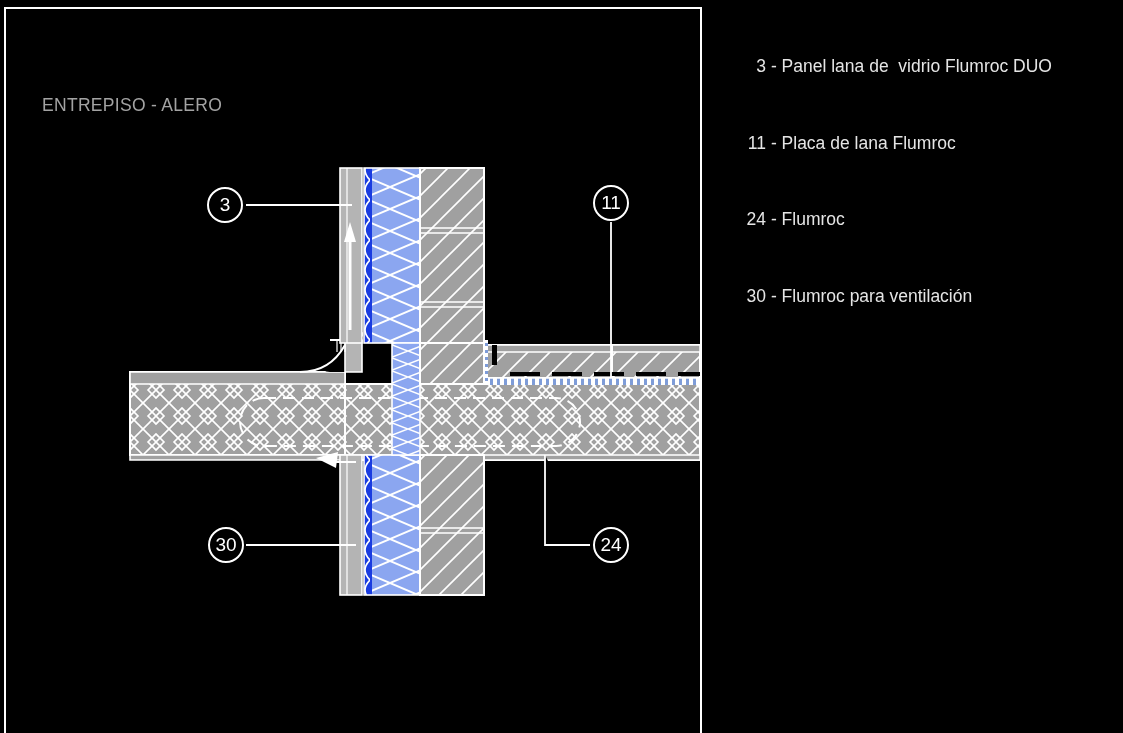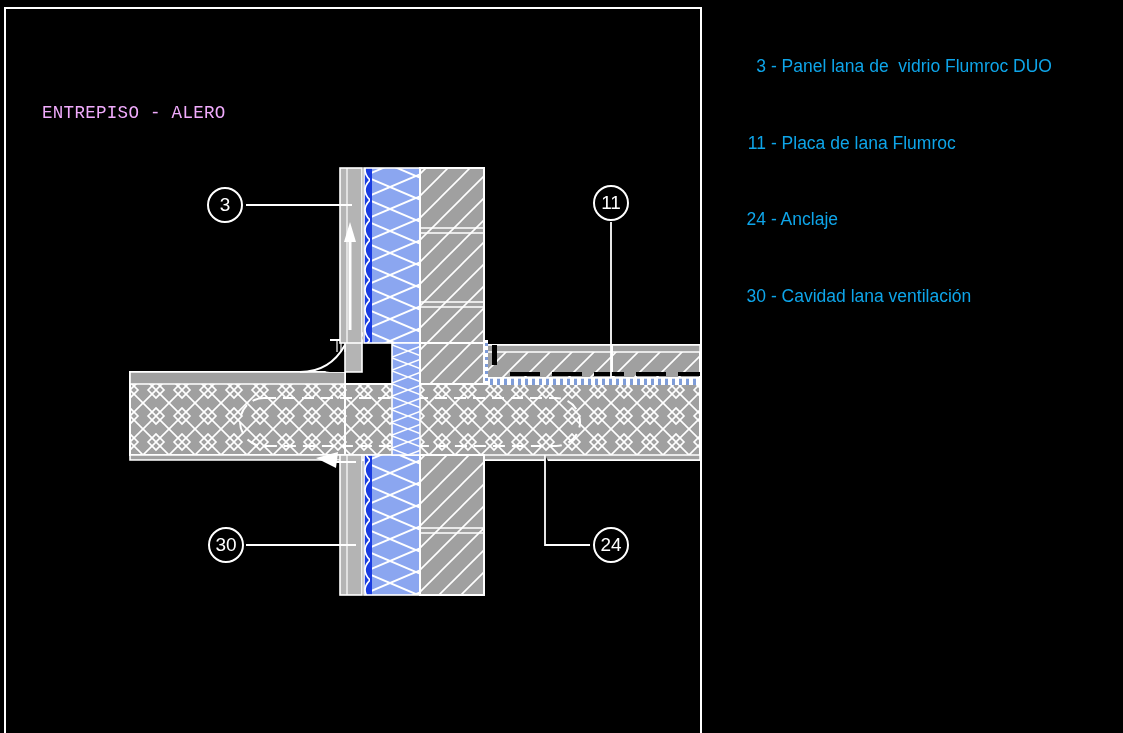--- a/index.html
+++ b/index.html
@@ -5,27 +5,27 @@
   html,body{margin:0;padding:0;background:#000;}
   body{width:1123px;height:733px;overflow:hidden;
        font-family:"Liberation Sans",sans-serif;}
   #stage{position:relative;width:1123px;height:733px;background:#000;}
 
   
   #frame{position:absolute;left:4px;top:7px;width:698px;height:740px;
          border:2px solid #ffffff;box-sizing:border-box;}
 
   
-  #title{position:absolute;left:42px;top:48px;color:#f0abfc;
+  #title{position:absolute;left:42px;top:40px;color:#a3a3a3;
          font-size:17.5px;line-height:26px;letter-spacing:.3px;
-         white-space:pre;font-family:Liberation Mono, monospace;}
+         white-space:pre;}
   .tline{display:block;}
 
   
-  #legend{position:absolute;left:740px;top:3px;color:#0ea5e9;
+  #legend{position:absolute;left:740px;top:3px;color:#e5e5e5;
           font-size:17.5px;line-height:25.5px;white-space:pre;}
   .lrow{display:block;}
   .lnum{display:inline-block;width:26px;text-align:right;}
 
   
   .bubble{position:absolute;width:36px;height:36px;border-radius:50%;
           border:2px solid #fff;background:#000;color:#fff;
           font-size:19px;line-height:32px;text-align:center;
           box-sizing:border-box;}
 
@@ -39,22 +39,22 @@
 
   <div id="frame"></div>
 
   <div id="title">
     <span class="tline">ENTREPISO - ALERO</span>
   </div>
 
   <div id="legend">
     <span class="lrow"><span class="lnum">3</span> <span>-</span> <span>Panel lana de  vidrio Flumroc DUO</span></span>
     <span class="lrow"><span class="lnum">11</span> <span>-</span> <span>Placa de lana Flumroc</span></span>
-    <span class="lrow"><span class="lnum">24</span> <span>-</span> <span>Anclaje</span></span>
-    <span class="lrow"><span class="lnum">30</span> <span>-</span> <span>Cavidad lana ventilación</span></span>
+    <span class="lrow"><span class="lnum">24</span> <span>-</span> <span>Flumroc</span></span>
+    <span class="lrow"><span class="lnum">30</span> <span>-</span> <span>Flumroc para ventilación</span></span>
   </div>
 
   <svg id="detail" width="1123" height="733" viewBox="0 0 1123 733">
     <defs>
 
       <pattern id="hdiag" width="22" height="22" patternUnits="userSpaceOnUse" patternTransform="rotate(0)">
         <rect width="22" height="22" fill="#a0a0a0"></rect>
         <path d="M-6,28 L28,-6 M-6,6 L6,-6 M16,28 L28,16" stroke="#ffffff" stroke-width="1.6"></path>
       </pattern>
 

